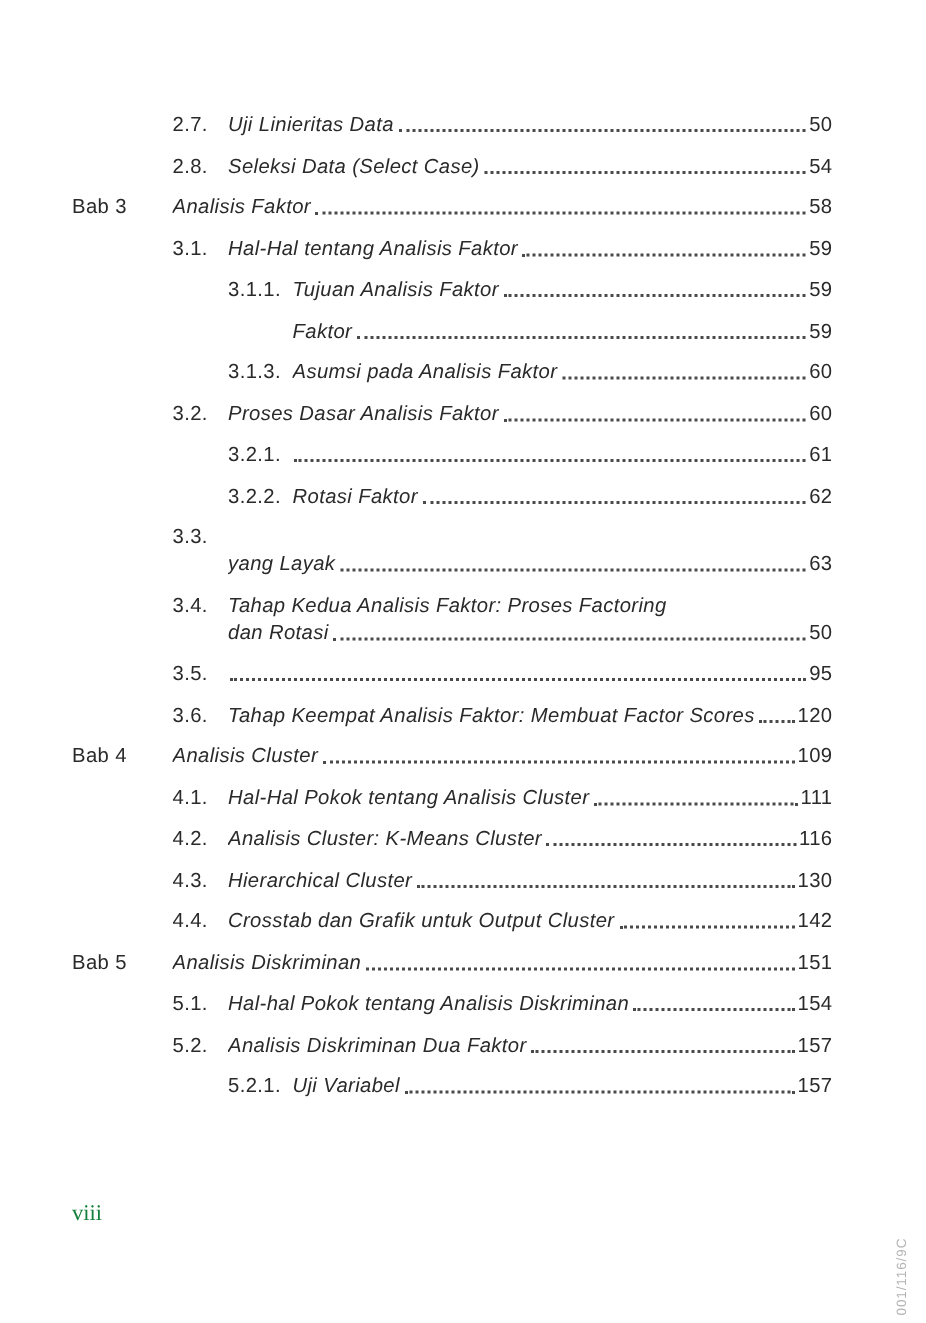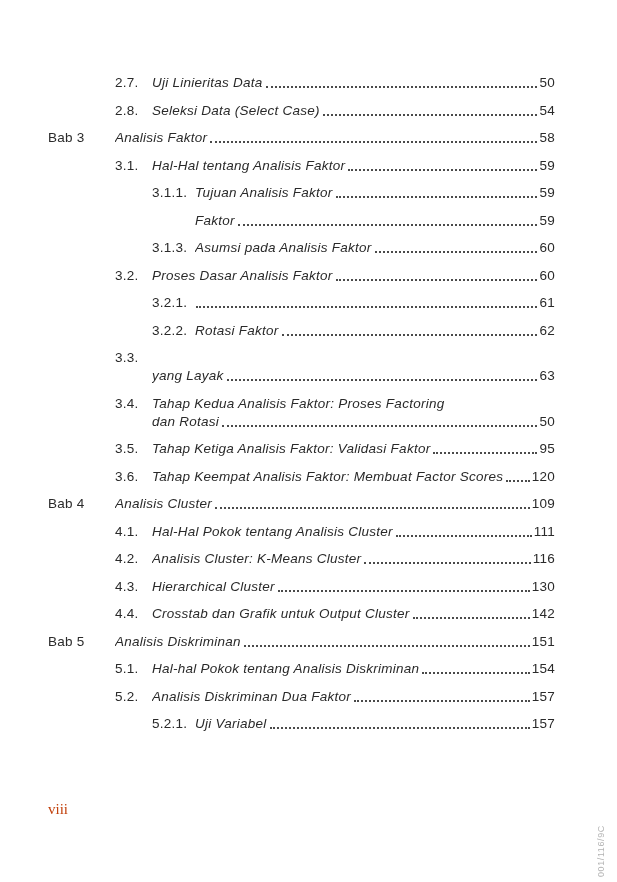--- a/index.html
+++ b/index.html
@@ -43,21 +43,21 @@
     margin: 0 1px 3px 1px;
     height: 1px;
   }
   .c-page   { flex: 0 0 auto; padding-left: 1px; }
   .footer-pageno {
     position: absolute;
     left: 48px;
     top: 801px;
     font-family: "Liberation Serif", serif;
     font-size: 15px;
-    color: #c2410c;
+    color: #15803d;
   }
   .side-code {
     position: absolute;
     left: 596px;
     top: 877px;
     transform: rotate(-90deg);
     transform-origin: 0 0;
     font-size: 9px;
     letter-spacing: 0.6px;
     color: #b3b3b3;
@@ -161,21 +161,20 @@
       <div class="row">
         <span class="c-bab"></span>
         <span class="c-num"></span>
         <span class="c-title">dan Rotasi</span>
         <span class="leader"></span>
         <span class="c-page">50</span>
       </div>
       <div class="row">
         <span class="c-bab"></span>
         <span class="c-num">3.5.</span>
-        <span class="c-title">Tahap Ketiga Analisis Faktor: Validasi Faktor</span>
         <span class="leader"></span>
         <span class="c-page">95</span>
       </div>
       <div class="row">
         <span class="c-bab"></span>
         <span class="c-num">3.6.</span>
         <span class="c-title">Tahap Keempat Analisis Faktor: Membuat Factor Scores</span>
         <span class="leader"></span>
         <span class="c-page">120</span>
       </div>

